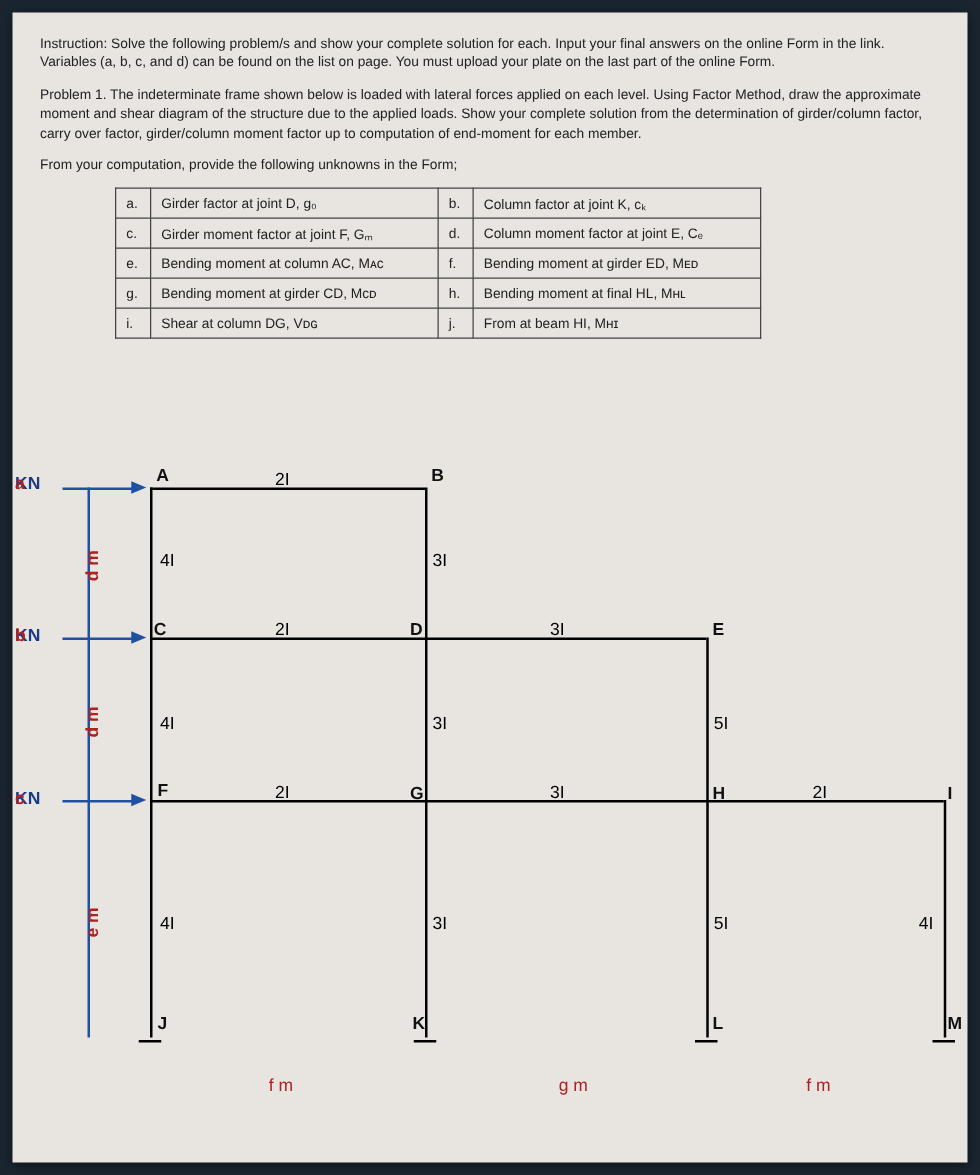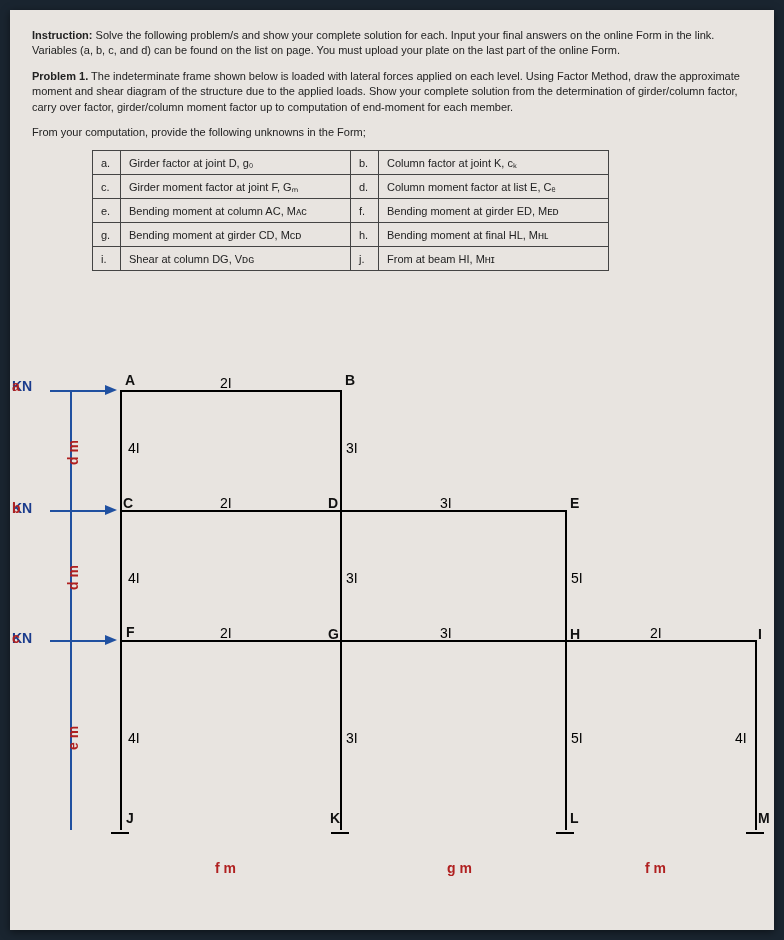--- a/index.html
+++ b/index.html
@@ -17,21 +17,21 @@
     padding: 18px 22px;
     position: relative;
     box-shadow: 0 2px 8px rgba(0,0,0,0.5);
   }
   .instruction, .problem, .from-comp {
     font-size: 11px;
     color: #222;
     line-height: 1.4;
     margin-bottom: 10px;
   }
-  .instruction b, .problem b { font-weight: bold; }
+  .instruction b, .problem b { font-weight: normal; }
   .req-table {
     margin-left: 60px;
     margin-top: 10px;
     border-collapse: collapse;
     font-size: 11px;
     color: #222;
   }
   .req-table td {
     border: 1px solid #444;
     padding: 4px 8px;
@@ -92,21 +92,21 @@
   }
   .arrow-right {
     border-top: 5px solid transparent;
     border-bottom: 5px solid transparent;
     border-left: 12px solid #2050a0;
   }
   .foot-label {
     position: absolute;
     font-size: 14px;
     color: #b02020;
-    font-weight: bold;
+    font-weight: normal;
   }
   .support {
     position: absolute;
     width: 18px;
     height: 4px;
     border-bottom: 2px solid #000;
   }
   .rot {
     transform: rotate(-90deg);
     transform-origin: left top;
@@ -132,21 +132,21 @@
         <tr>
       <td class="key">a.</td>
       <td class="desc">Girder factor at joint D, g₀</td>
       <td class="key">b.</td>
       <td class="desc">Column factor at joint K, cₖ</td>
     </tr>
     <tr>
       <td class="key">c.</td>
       <td class="desc">Girder moment factor at joint F, Gₘ</td>
       <td class="key">d.</td>
-      <td class="desc">Column moment factor at list E, Cₑ</td>
+      <td class="desc">Column moment factor at joint E, Cₑ</td>
     </tr>
     <tr>
       <td class="key">e.</td>
       <td class="desc">Bending moment at column AC, Mᴀᴄ</td>
       <td class="key">f.</td>
       <td class="desc">Bending moment at girder ED, Mᴇᴅ</td>
     </tr>
     <tr>
       <td class="key">g.</td>
       <td class="desc">Bending moment at girder CD, Mᴄᴅ</td>

